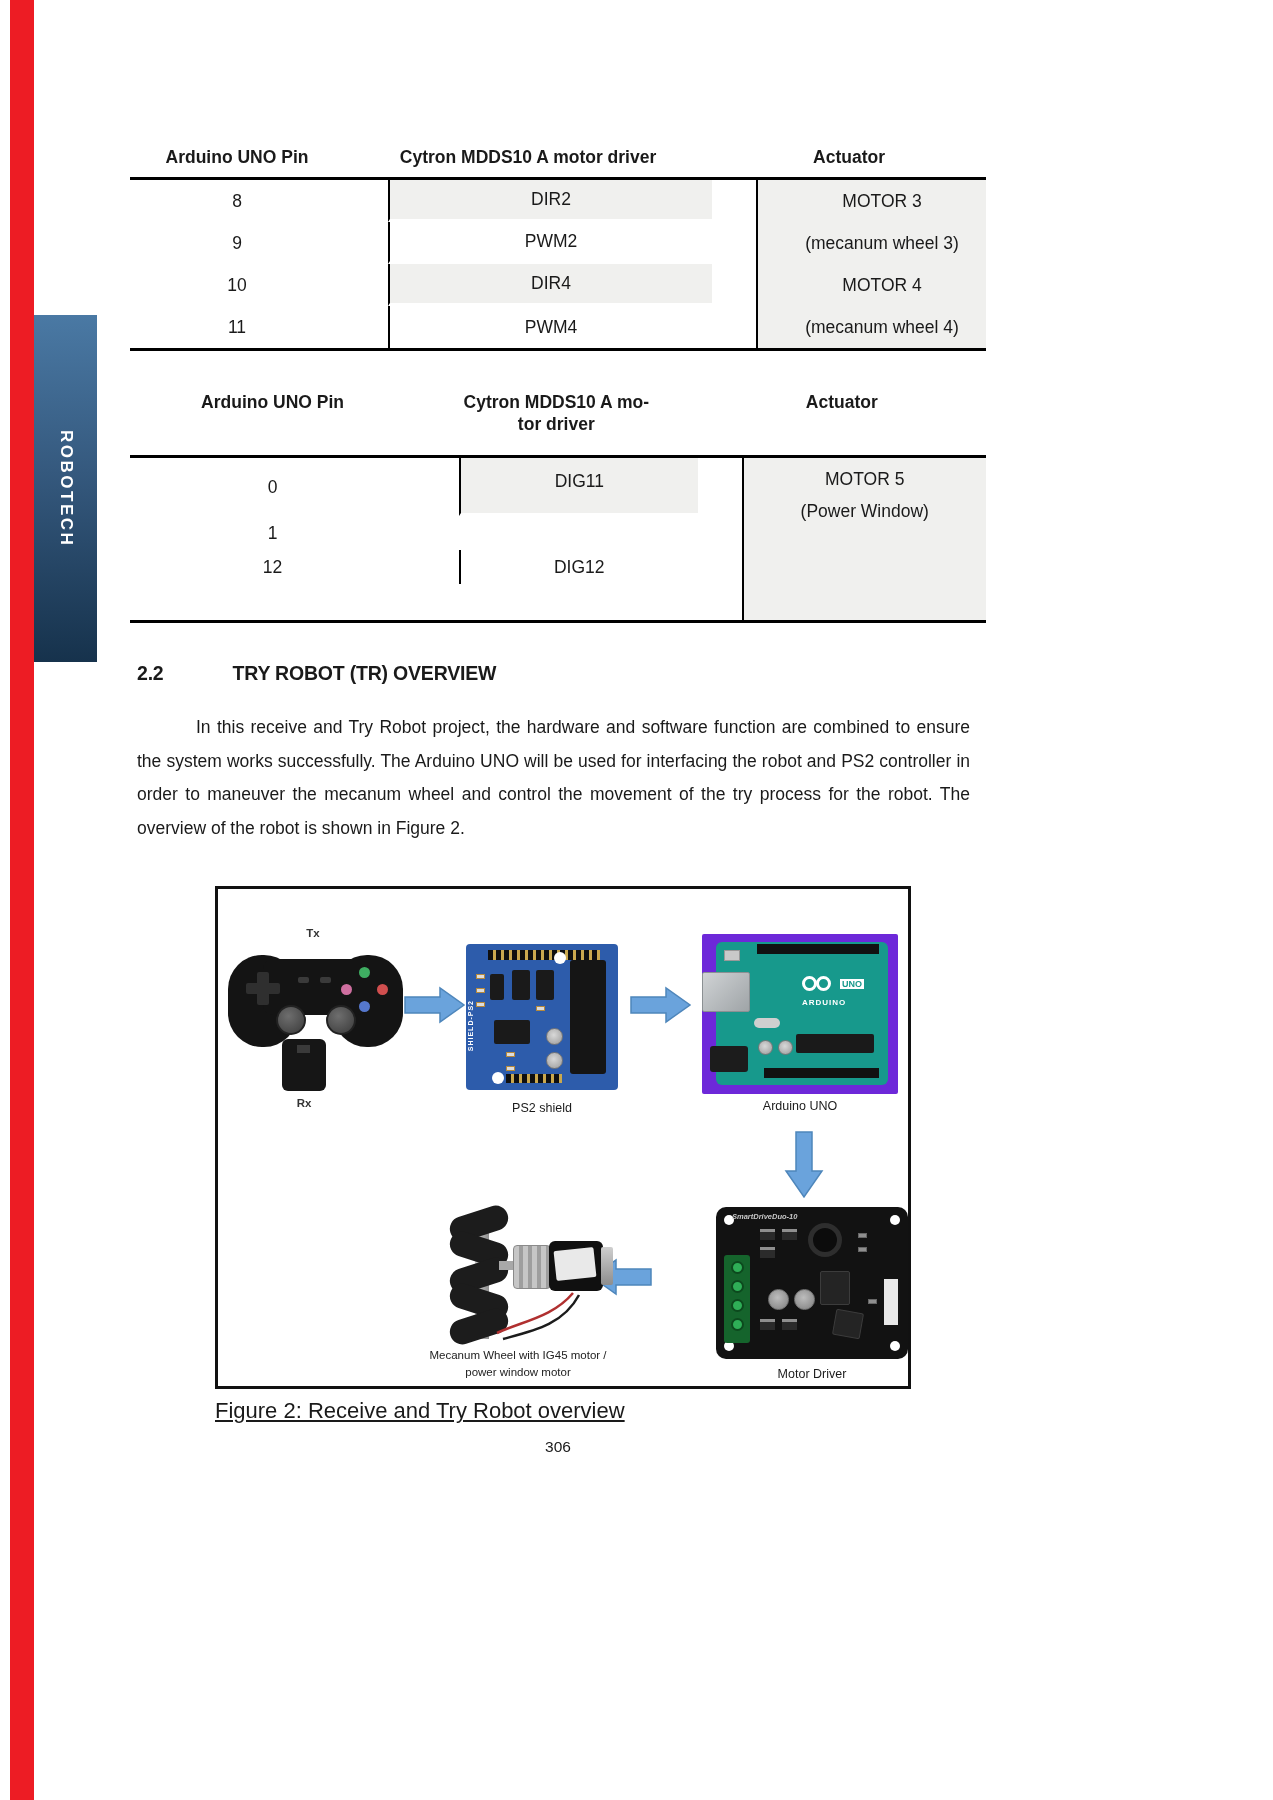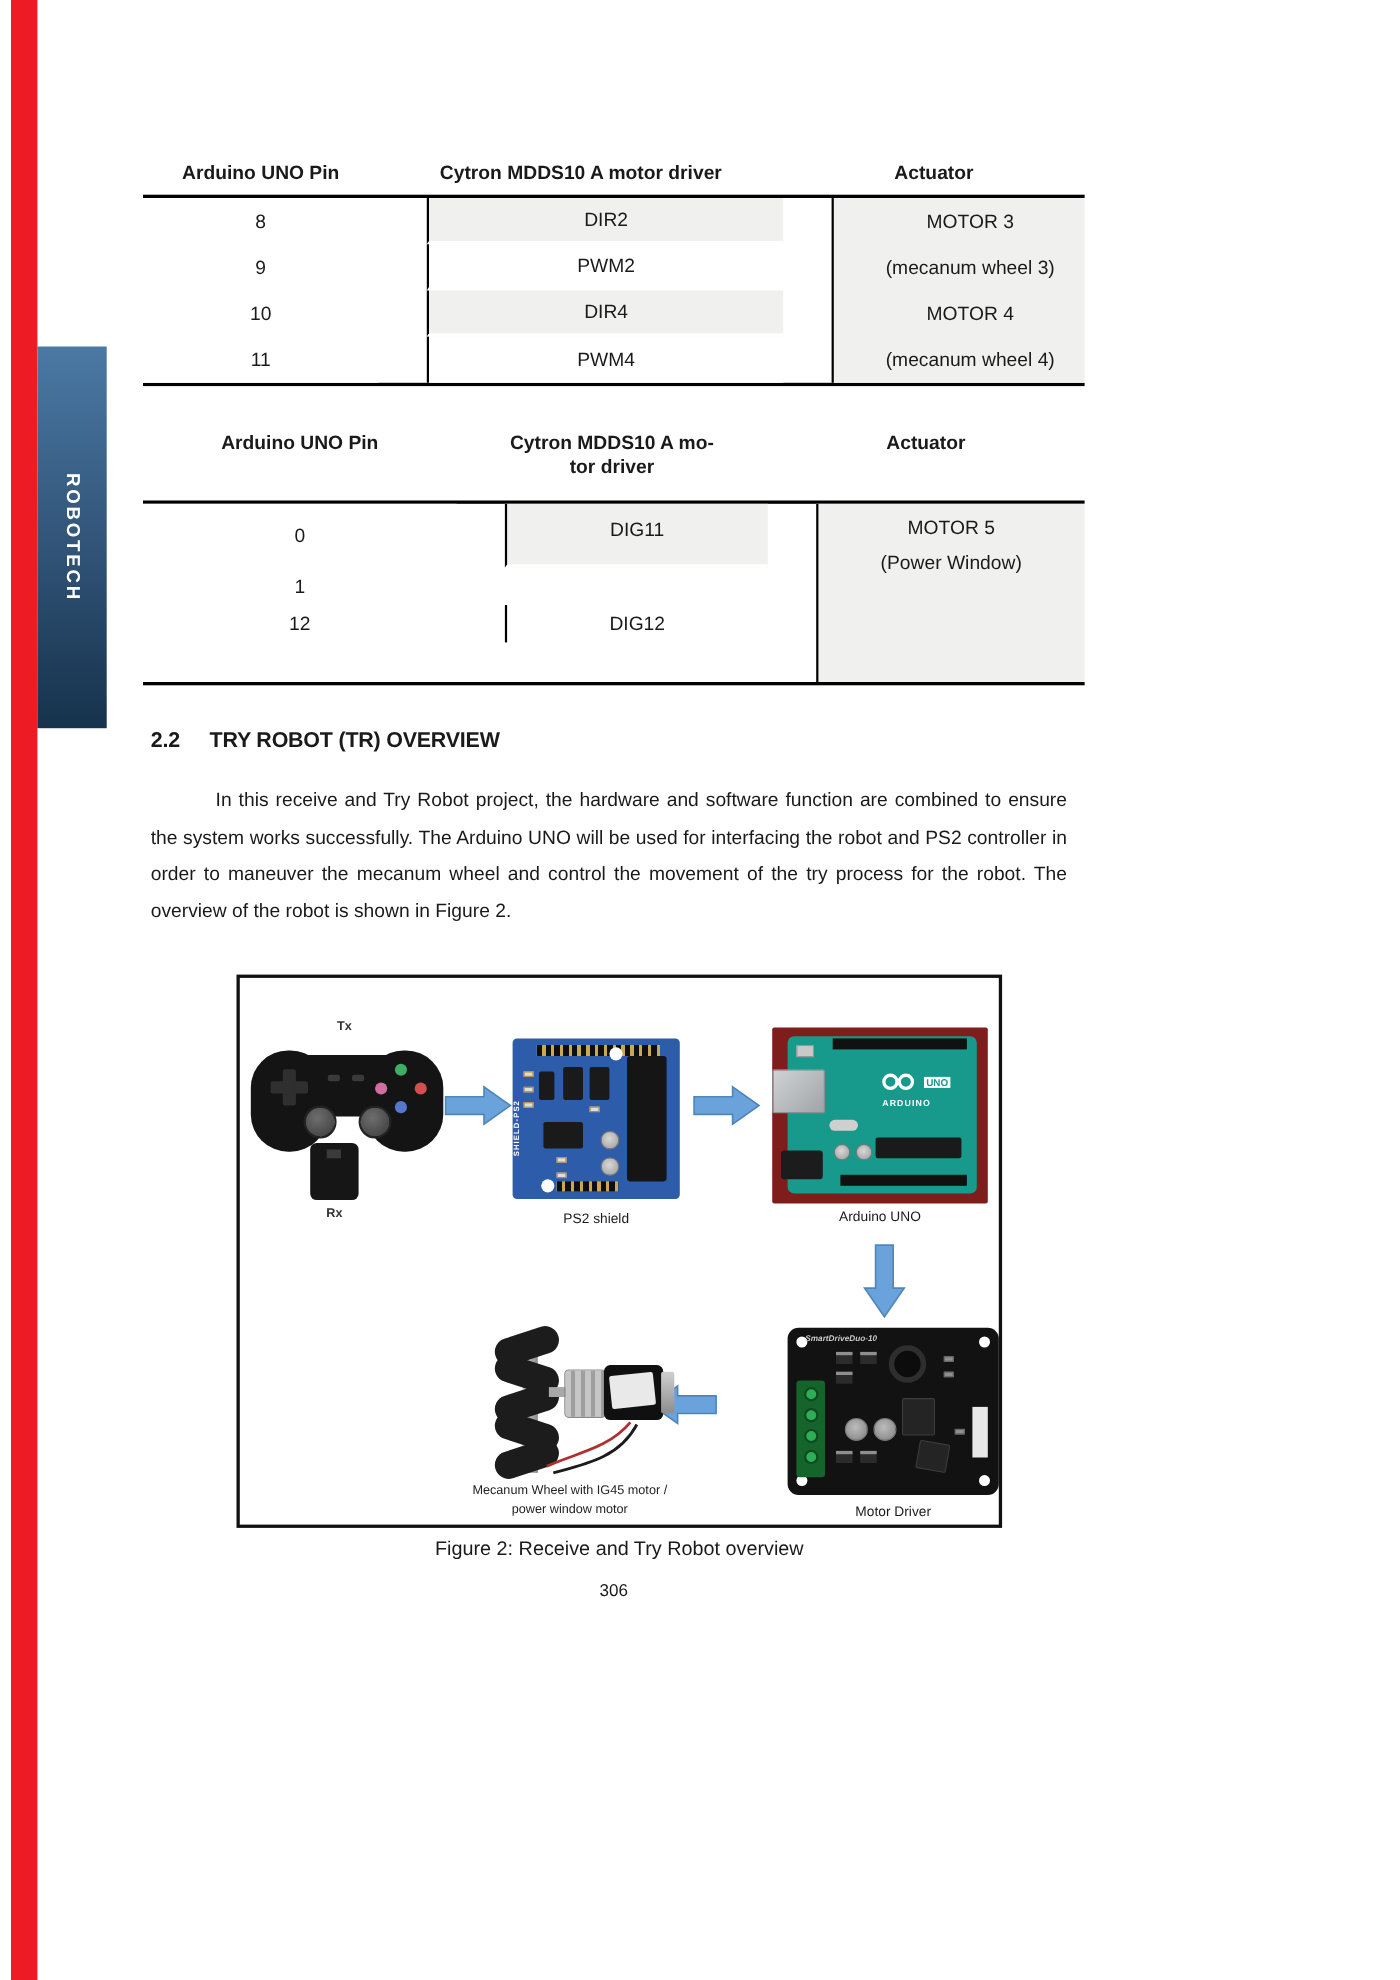--- a/index.html
+++ b/index.html
@@ -38,21 +38,21 @@
   .gapline { border-bottom:3px solid #fff; }
 
   .t2 { left:130px; top:391px; width:856px; }
   .t2 .thead { grid-template-columns:33.3% 33% 33.7%; height:64px; align-items:start; }
   .t2 .tbody { grid-template-columns:33.3% 33% 33.7%; grid-template-rows:58px 34px 34px 36px; }
   .t2 .c3 { grid-column:3; grid-row:1/5; padding-top:11px; }
   .t2 .c3 div { text-align:center; font-size:17.5px; }
   .t2 .c3 div + div { margin-top:11px; }
 
   
-  .heading { left:137px; top:662px; display:flex; gap:27px; font-weight:bold; font-size:19.5px; letter-spacing:-0.2px; }
+  .heading { left:137px; top:662px; display:flex; gap:69px; font-weight:bold; font-size:19.5px; letter-spacing:-0.2px; }
   .para {
     left:137px; top:711px; width:833px;
     font-size:17.5px; line-height:33.5px; text-align:justify; text-indent:59px;
   }
 
   
   .figure { left:215px; top:886px; width:696px; height:503px; border:3px solid #111; background:#fff; }
   .figlabel { position:absolute; font-size:12.5px; color:#1b1b1b; text-align:center; }
   .txrx { font-weight:600; font-size:11.5px; color:#333; }
   .wheel-label { white-space:pre-line; line-height:17px; font-size:11.5px; color:#222; }
@@ -72,21 +72,21 @@
   .shield { left:248px; top:55px; width:152px; height:146px; background:#2d5cab; border-radius:4px; }
   .shield .conn { position:absolute; left:104px; top:16px; width:36px; height:114px; background:#151515; border-radius:3px; }
   .pins { background:repeating-linear-gradient(90deg,#0f0f0f 0 5px,#caa84e 5px 8px); }
   .pinsv { background:repeating-linear-gradient(0deg,#0f0f0f 0 5px,#caa84e 5px 8px); }
   .shield .side-txt { position:absolute; left:1px; top:56px; writing-mode:vertical-rl; transform:rotate(180deg); color:#fff; font-size:7px; font-weight:bold; letter-spacing:1px; }
   .chip { position:absolute; background:#1a1a1a; border-radius:2px; }
   .cap { position:absolute; border-radius:50%; background:radial-gradient(circle at 45% 40%,#d8d8d8,#9a9a9a); border:1px solid #777; }
   .smd { position:absolute; width:9px; height:5px; background:#ddd; border:1px solid #b5893c; }
 
   
-  .ard { left:484px; top:45px; width:196px; height:160px; background:#7f1d1d; border-radius:2px; }
+  .ard { left:484px; top:45px; width:196px; height:160px; background:#6d28d9; border-radius:2px; }
   .ard .board { position:absolute; left:14px; top:8px; width:172px; height:143px; background:#17998c; border-radius:6px; }
   .ard .usb { position:absolute; left:0; top:38px; width:48px; height:40px; background:linear-gradient(135deg,#d0d3d5,#9fa4a7); border:1px solid #8b9093; border-radius:2px; }
   .ard .jack { position:absolute; left:8px; top:112px; width:38px; height:26px; background:#1c1c1c; border-radius:3px; }
   .ard .logo-ring { position:absolute; width:15px; height:15px; border:3px solid #fff; border-radius:50%; }
   .ard .wtxt { position:absolute; color:#fff; font-weight:bold; }
 
   
   .drv { left:498px; top:318px; width:192px; height:152px; background:#121212; border-radius:10px; }
   .drv .hole { position:absolute; width:10px; height:10px; border-radius:50%; background:#fff; }
   .drv .title { position:absolute; left:16px; top:5px; color:#c9c9c9; font-size:7.5px; font-style:italic; font-weight:bold; }
@@ -100,21 +100,21 @@
   .wheel { left:195px; top:320px; width:202px; height:138px; }
   .wheel .hub { position:absolute; left:62px; top:4px; width:14px; height:126px; background:linear-gradient(90deg,#cfcfcf,#8f8f8f); }
   .wheel .roller { position:absolute; left:36px; width:60px; height:25px; background:#1c1c1c; border-radius:13px; }
   .wheel .gear { position:absolute; left:100px; top:36px; width:38px; height:44px; border-radius:4px;
                  background:repeating-linear-gradient(90deg,#c6c6c6 0 5px,#9e9e9e 5px 9px); border:1px solid #8a8a8a; }
   .wheel .shaft { position:absolute; left:86px; top:52px; width:16px; height:9px; background:#a8a8a8; }
   .wheel .motorbody { position:absolute; left:136px; top:32px; width:54px; height:50px; background:#101010; border-radius:6px; }
   .wheel .mcap { position:absolute; left:188px; top:38px; width:12px; height:38px; background:linear-gradient(180deg,#cfcfcf,#8d8d8d); border-radius:2px; }
   .wheel .mlabel { position:absolute; left:142px; top:40px; width:40px; height:30px; background:#e9e9e9; border-radius:2px; transform:rotate(-6deg); }
 
-  .caption { left:215px; top:1398px; width:696px; text-align:center; font-size:18px; }
+  .caption { left:215px; top:1398px; width:696px; text-align:left; font-size:22px;text-decoration:underline; }
   .pagenum { left:130px; top:1438px; width:856px; text-align:center; font-size:15.5px; }
 </style>
 </head>
 <body>
 
 <div class="abs edge-bar"></div>
 
 <div class="abs side-tab">
   <span>ROBOTECH</span>
 </div>

